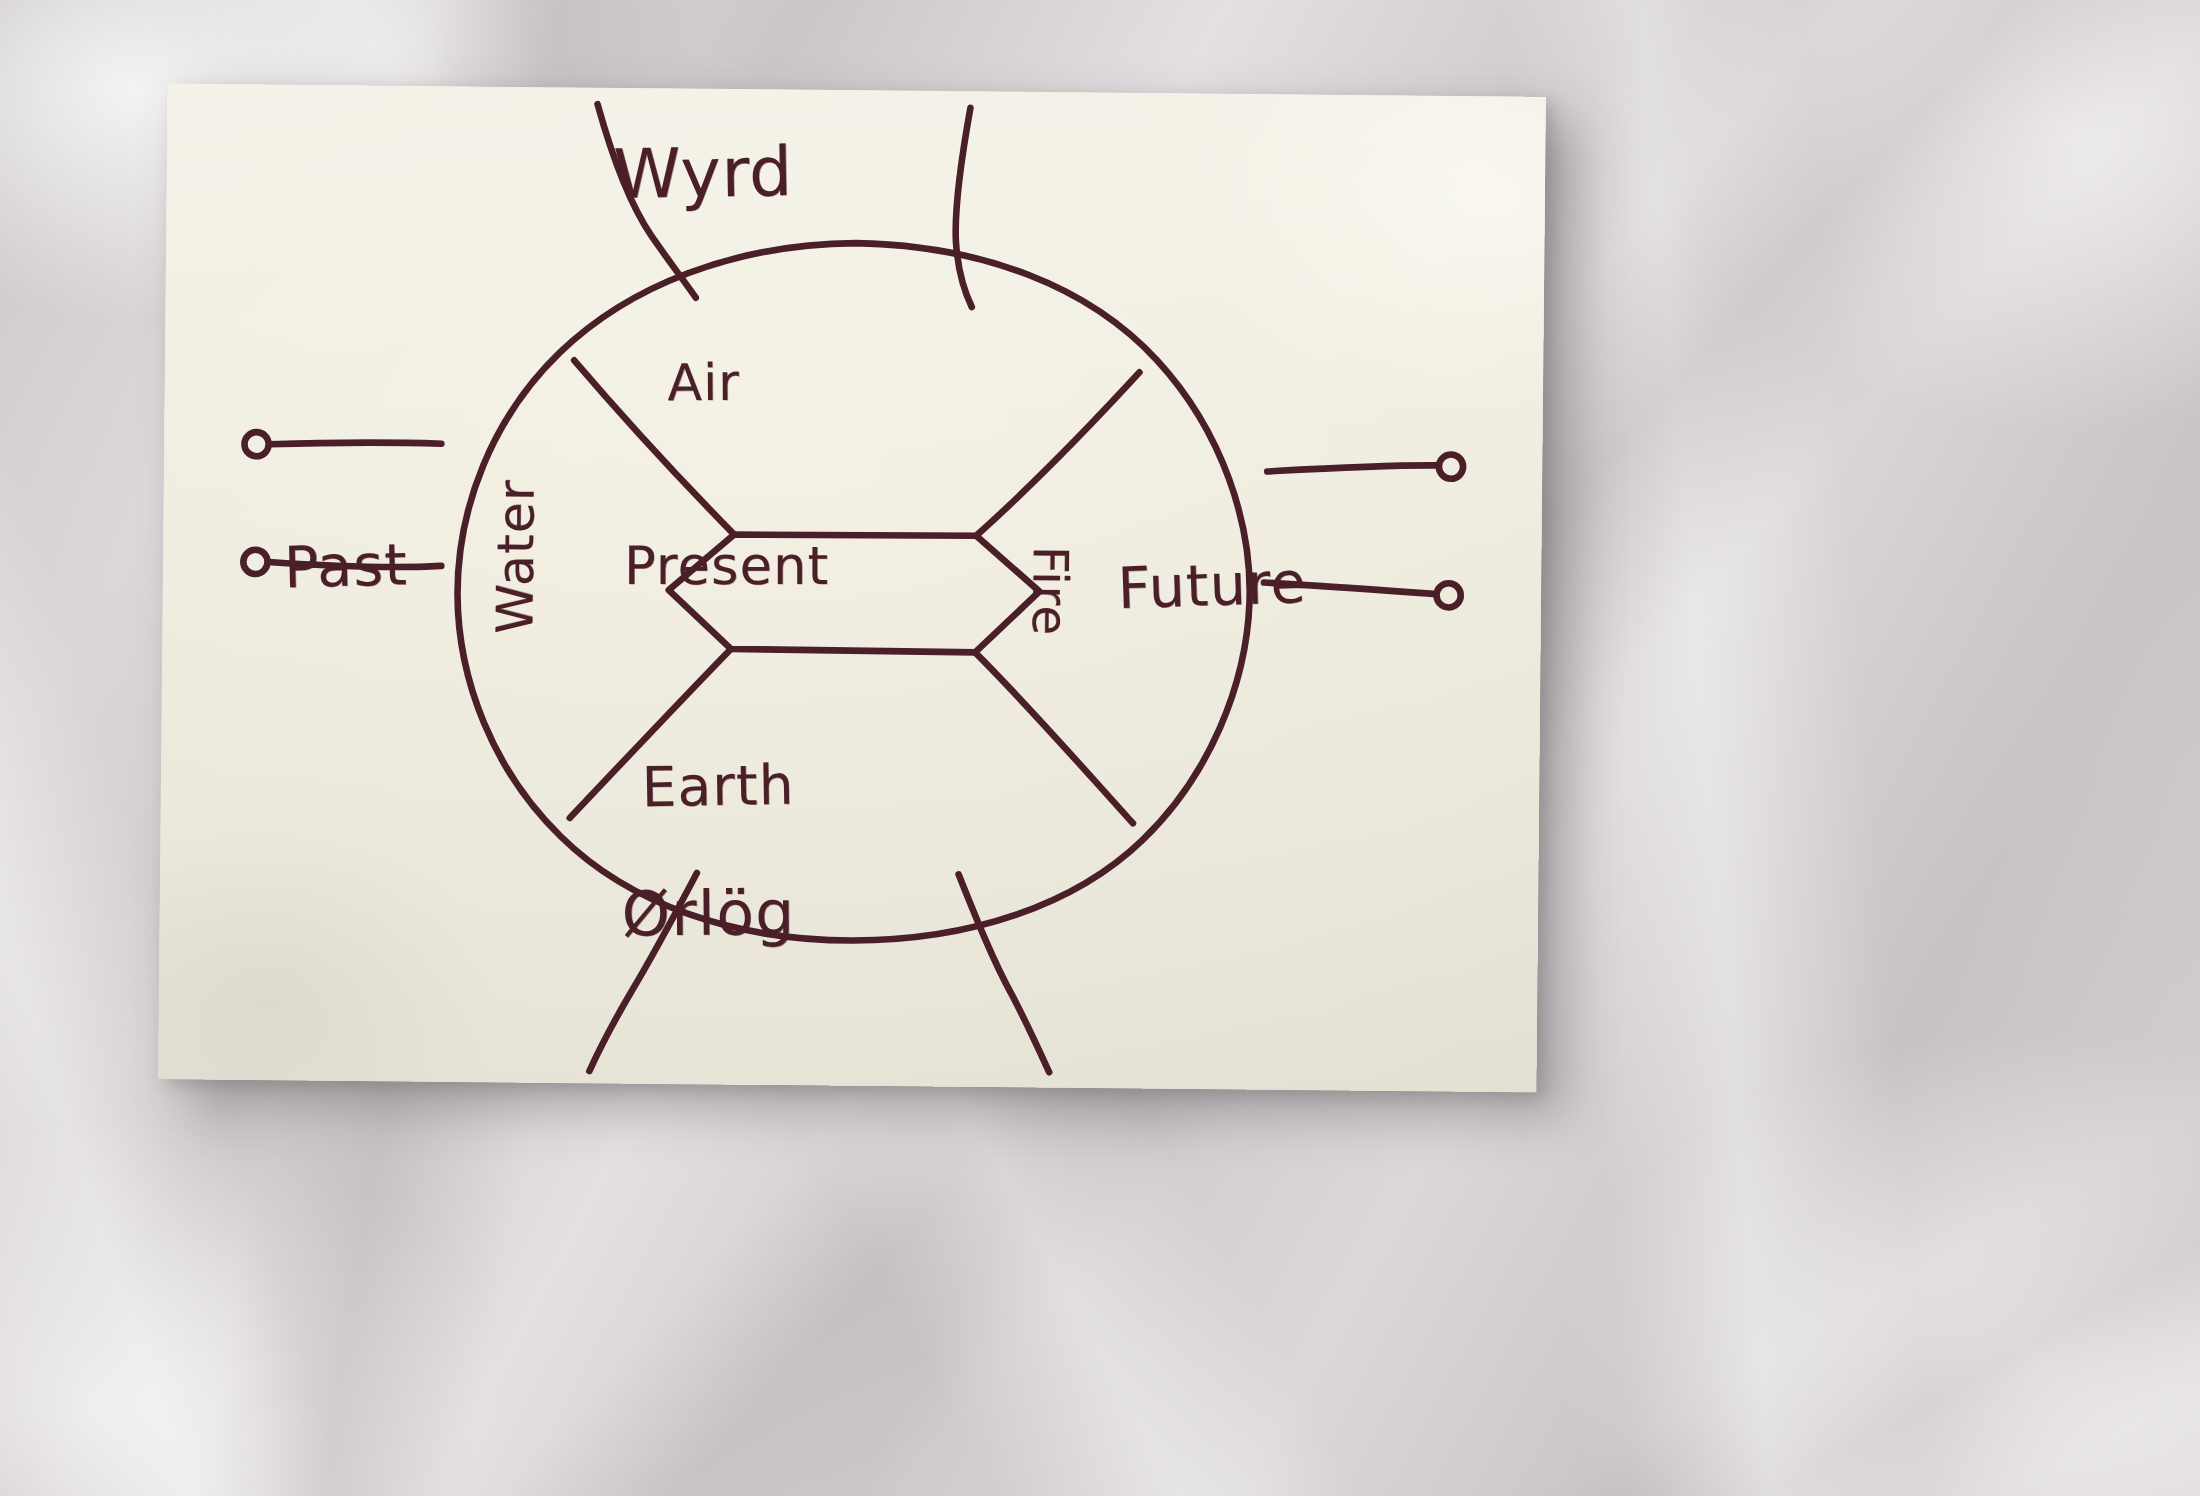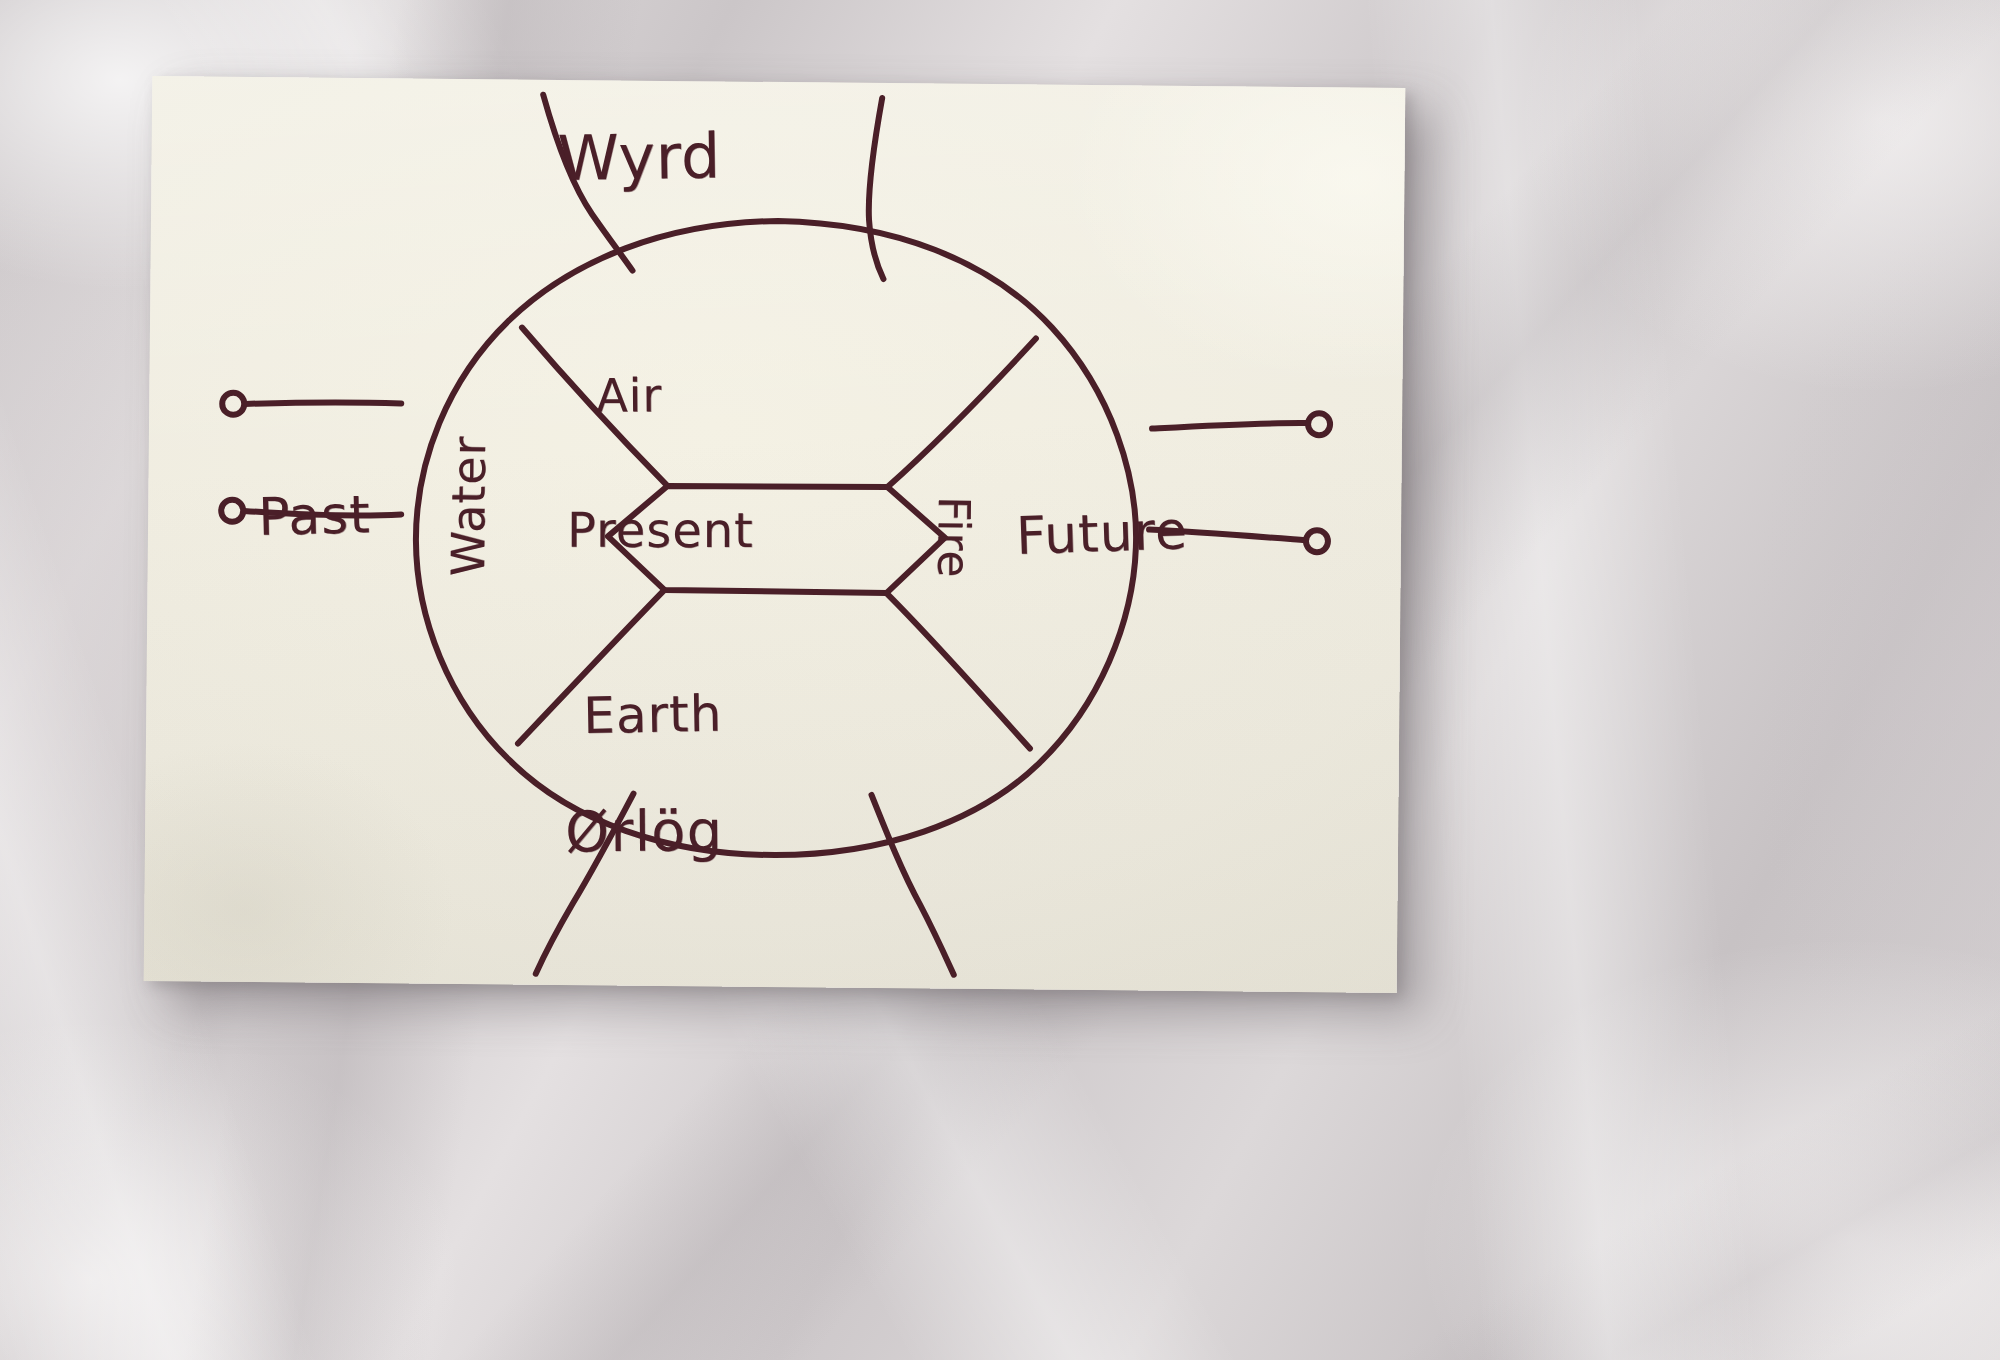--- a/index.html
+++ b/index.html
@@ -90,22 +90,22 @@
     position: absolute;
     color: #4a1f28;
     font-family: "DejaVu Sans", sans-serif;
     font-weight: 400;
     white-space: nowrap;
     letter-spacing: 0.02em;
     text-shadow: 0.6px 0.5px 0 rgba(74,31,40,0.42);
     user-select: none;
   }
   #lbl-wyrd   { left: 406px; top: 40px;  font-size: 62px; transform: rotate(-1.5deg); letter-spacing: 0.01em; }
-  #lbl-air    { left: 447px; top: 240px; font-size: 46px; transform: rotate(-1deg); margin-top: 48px; }
-  #lbl-present{ left: 419px; top: 421px; font-size: 48px; transform: rotate(-0.5deg); }
+  #lbl-air    { left: 457px; top: 240px; font-size: 46px; transform: rotate(-1deg); }
+  #lbl-present{ left: 419px; top: 406px; font-size: 48px; transform: rotate(-0.5deg); }
   #lbl-earth  { left: 437px; top: 605px; font-size: 50px; transform: rotate(-1.5deg); }
   #lbl-orlog  { left: 420px; top: 718px; font-size: 56px; transform: rotate(-1deg); }
   #lbl-past   { left: 110px; top: 408px; font-size: 52px; transform: rotate(-2deg); }
   #lbl-future { left: 868px; top: 418px; font-size: 52px; transform: rotate(-2.5deg); }
   #lbl-water  {
     left: 250px; top: 400px; font-size: 46px;
     transform: rotate(-90deg); transform-origin: 50% 50%;
   }
   #lbl-fire   {
     left: 765px; top: 428px; font-size: 44px;

